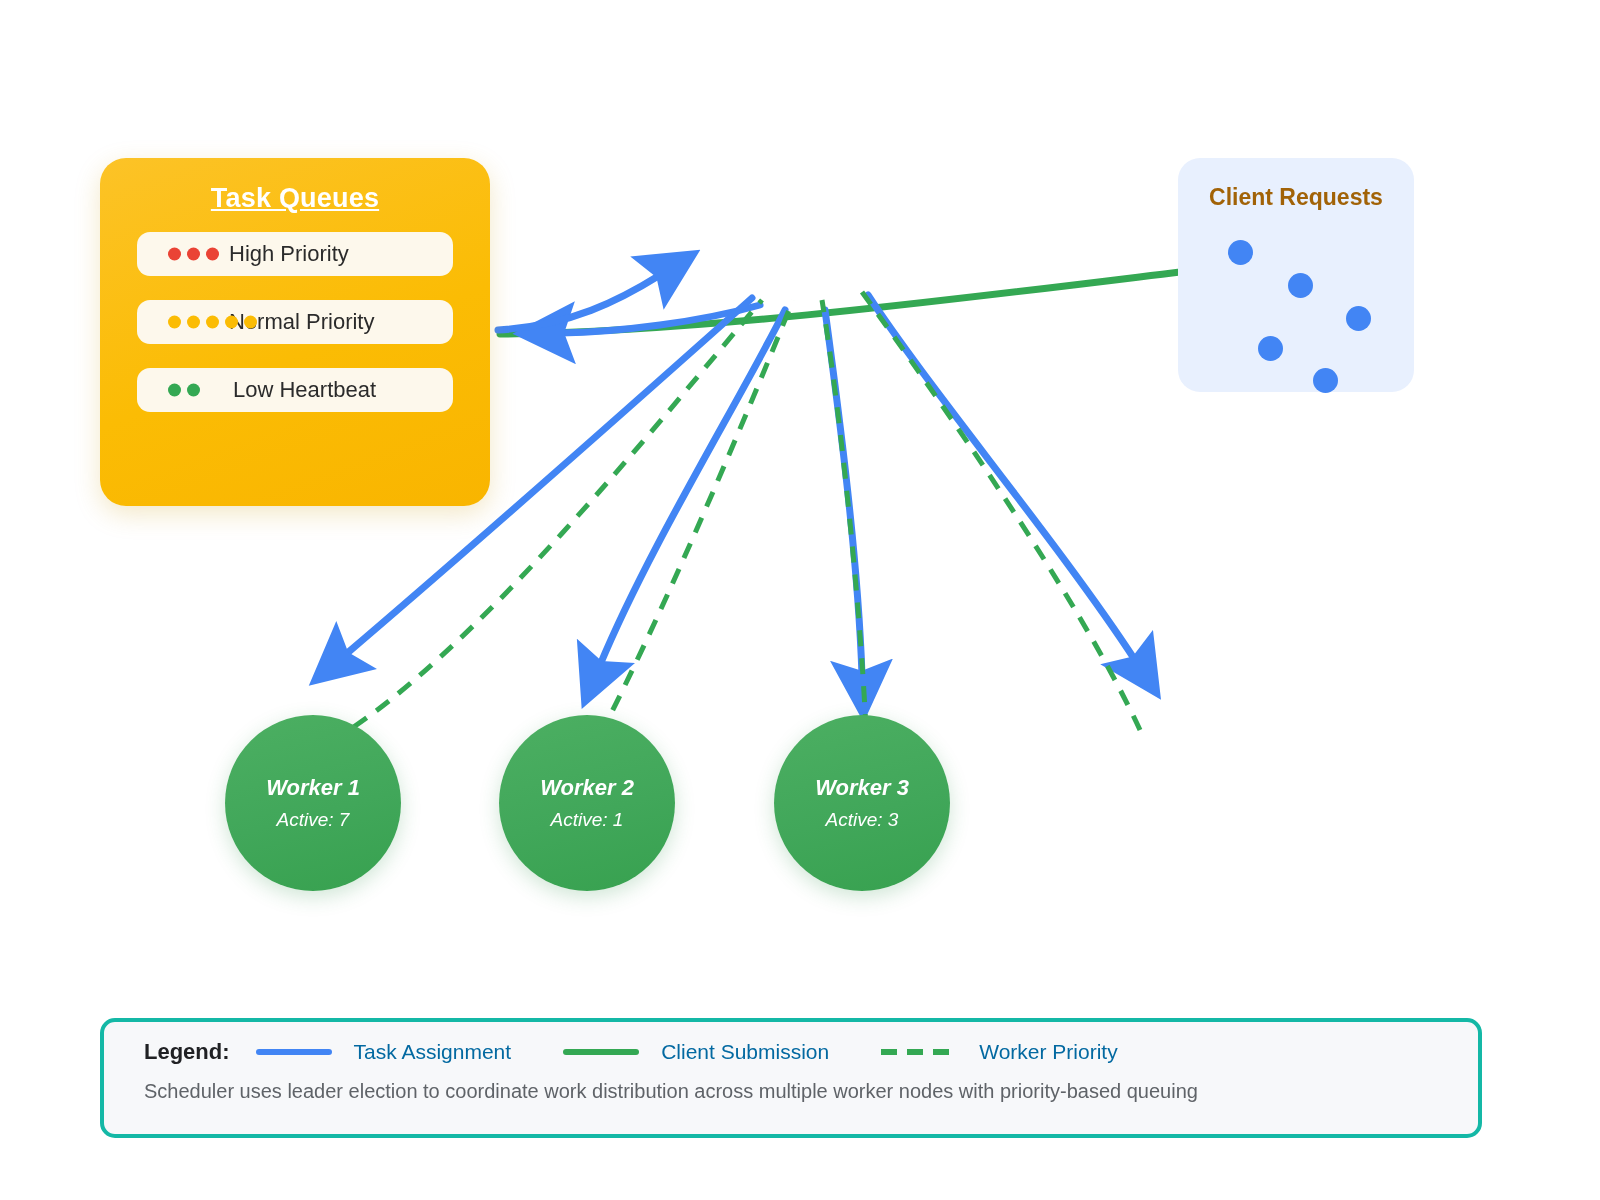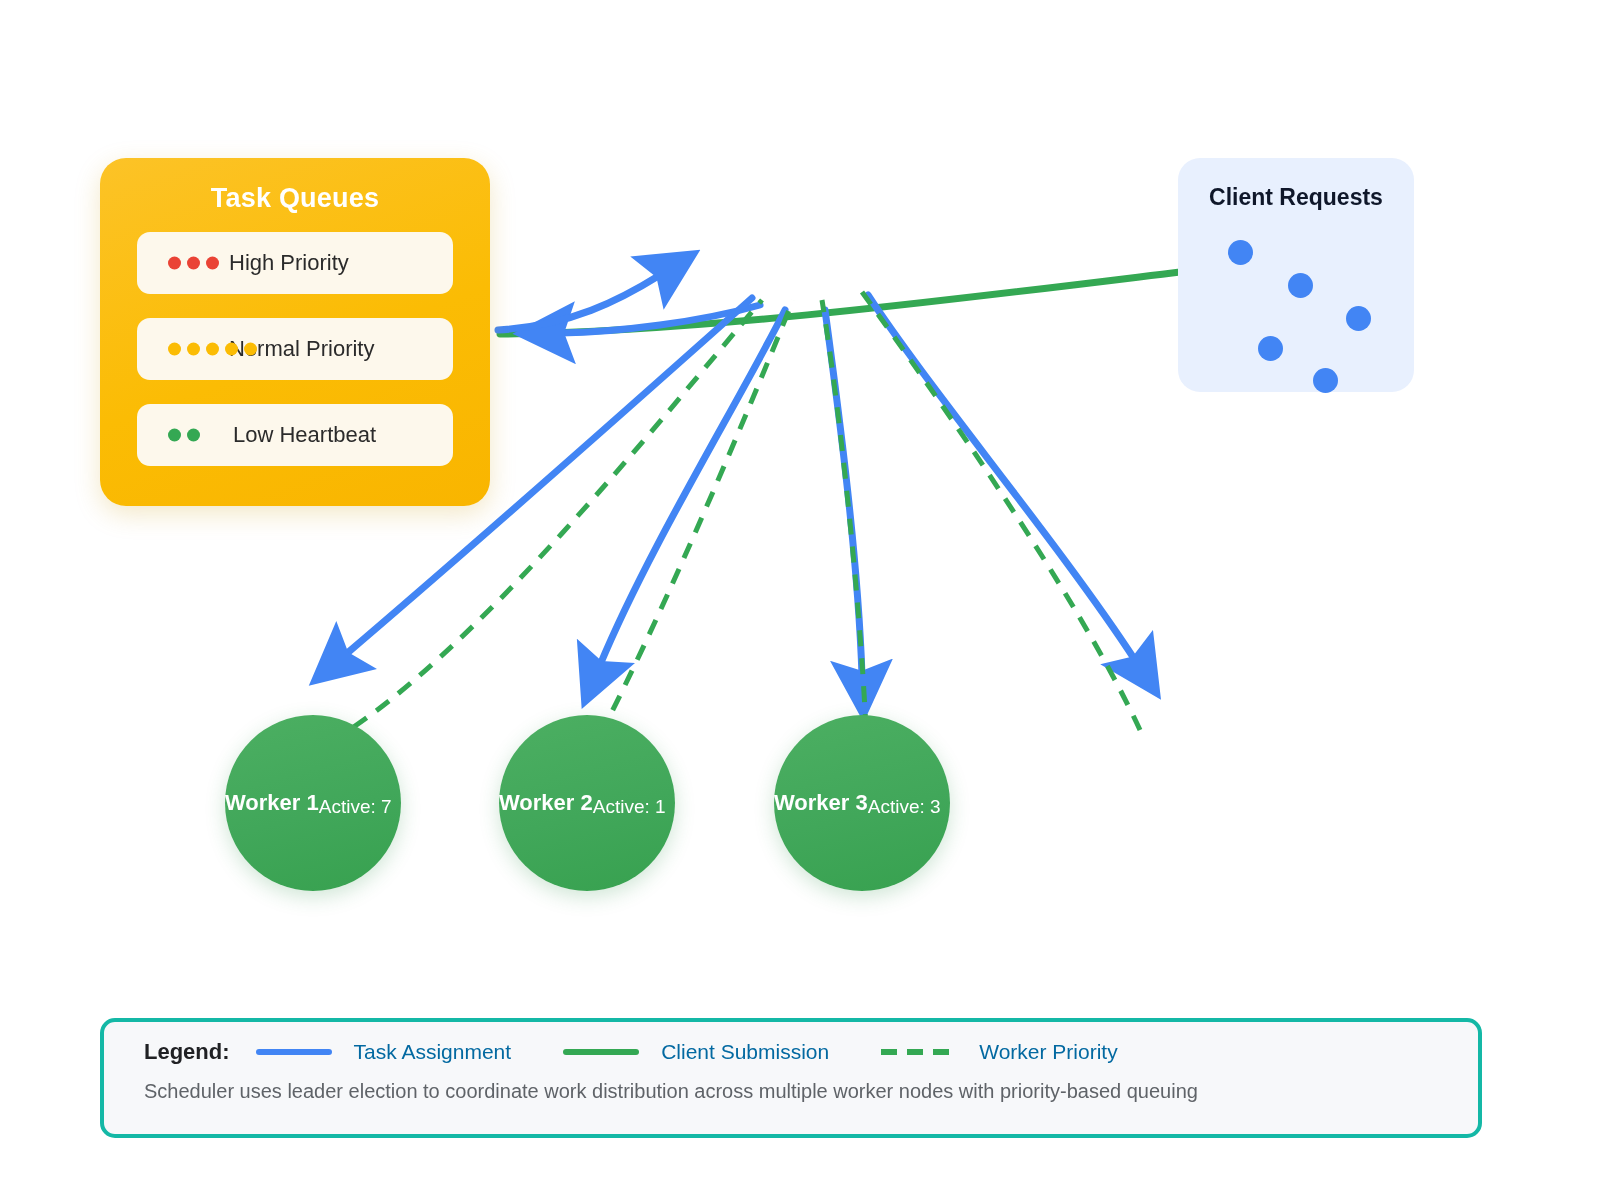--- a/index.html
+++ b/index.html
@@ -43,28 +43,29 @@
     box-shadow: 0 8px 26px rgba(200,150,0,0.22);
     z-index: 3;
   }
   .queue-title {
     text-align: center;
     color: #ffffff;
     font-size: 27px;
     font-weight: bold;
     letter-spacing: .2px;
     margin-top: 25px;
+    text-decoration: underline;
   }
   .queue-list {
     margin-top: 18px;
     padding: 0 37px;
   }
   .queue-card {
     position: relative;
-    height: 62px;
+    height: 44px;
     background: #FDF8EC;
     border-radius: 13px;
     margin-bottom: 24px;
     display: flex;
     align-items: center;
   }
   .queue-dots {
     position: absolute;
     left: 31px;
     top: 50%;
@@ -123,21 +124,21 @@
     top: 158px;
     width: 236px;
     height: 234px;
     border-radius: 22px;
     background: #E8F0FE;
     z-index: 3;
   }
   .clients-title {
     text-align: center;
     margin-top: 26px;
-    color: #0f172a;
+    color: #a16207;
     font-size: 23px;
     font-weight: bold;
   }
   .cdot {
     position: absolute;
     width: 25px;
     height: 25px;
     border-radius: 50%;
     background: #4285F4;
   }
@@ -145,22 +146,24 @@
   
   .worker {
     position: absolute;
     width: 176px;
     height: 176px;
     border-radius: 50%;
     background: linear-gradient(165deg, #4CAF62 0%, #41A75A 55%, #37A14F 100%);
     box-shadow: 0 6px 20px rgba(40,140,70,0.22);
     z-index: 4;
     display: flex;
-    flex-direction: row;
-    align-items: center;
+    flex-direction: column;
+    align-items: center;
+    justify-content: center;
+    font-style: italic;
   }
   .worker .wname {
     color: #ffffff;
     font-size: 22px;
     font-weight: bold;
   }
   .worker .wactive {
     color: #ffffff;
     font-size: 19px;
     margin-top: 8px;

